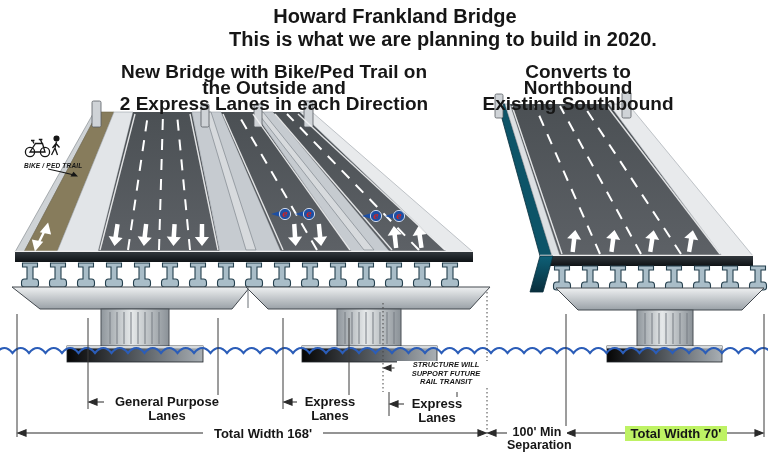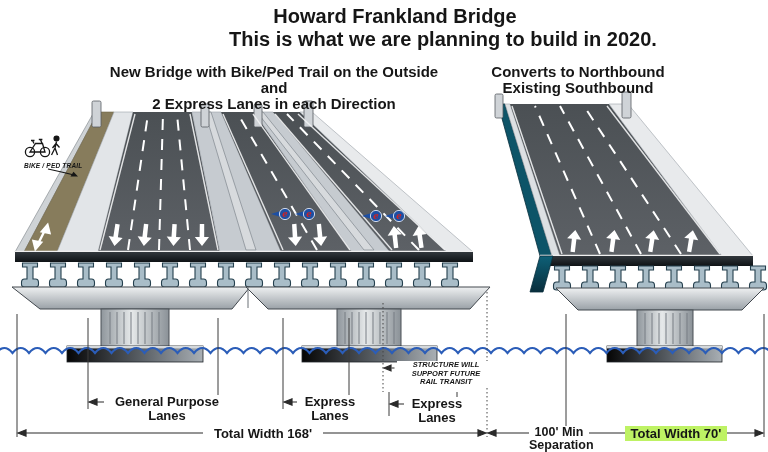--- a/index.html
+++ b/index.html
@@ -2,31 +2,31 @@
 <html><head>
 <meta charset="utf-8">
 <style>
   html,body{margin:0;padding:0;background:#fff;}
   .stage{position:relative;width:768px;height:452px;background:#fff;overflow:hidden;
          font-family:"Liberation Sans", sans-serif;color:#111;}
   .stage svg{position:absolute;left:0;top:0;}
   .txt{position:absolute;text-align:center;font-weight:bold;color:#161616;margin-left:11px;}
   .title1{left:0;top:5px;width:768px;font-size:20px;line-height:23px;}
   .title2{left:0;top:28px;width:768px;font-size:20px;line-height:23px;padding-left:48px;}
-  .sub{font-size:15px;line-height:16px;}
+  .sub{font-size:19px;line-height:16px;}
   .sub-left{left:98px;top:64px;width:330px;}
   .sub-right{left:467px;top:64px;width:200px;}
   .dimlabel{font-size:13px;line-height:13.5px;background:#fff;padding:0 3px;}
   .gp{left:93px;top:395px;width:120px;}
   .esb{left:286px;top:395px;width:60px;}
   .enb{left:393px;top:397px;width:60px;}
   .note{left:386px;top:361px;width:98px;font-size:7.5px;line-height:8.6px;
         font-style:italic;background:#fff;}
   .tw168{left:192px;top:426px;width:120px;font-size:13px;background:#fff;}
-  .min100{left:518px;top:426px;width:60px;font-size:12.5px;line-height:13px;background:#fff;}
+  .min100{left:496px;top:426px;width:60px;font-size:12.5px;line-height:13px;background:#fff;}
   .tw70{left:614px;top:426px;width:102px;font-size:13px;background:#bef264;}
   .bikelabel{left:13px;top:162px;width:78px;font-size:6.5px;font-style:italic;
              text-align:left;letter-spacing:.2px;}
   .shield-letter{position:absolute;transform:translate(-50%,-54%);
                  font-family:"DejaVu Serif", serif;font-weight:bold;font-style:italic;
                  font-size:8.5px;color:#d32222;line-height:8px;}
 </style>
 </head>
 <body>
 

